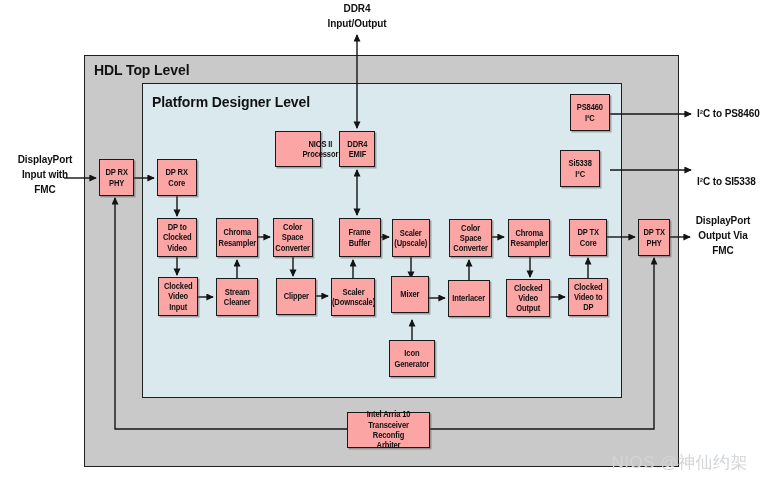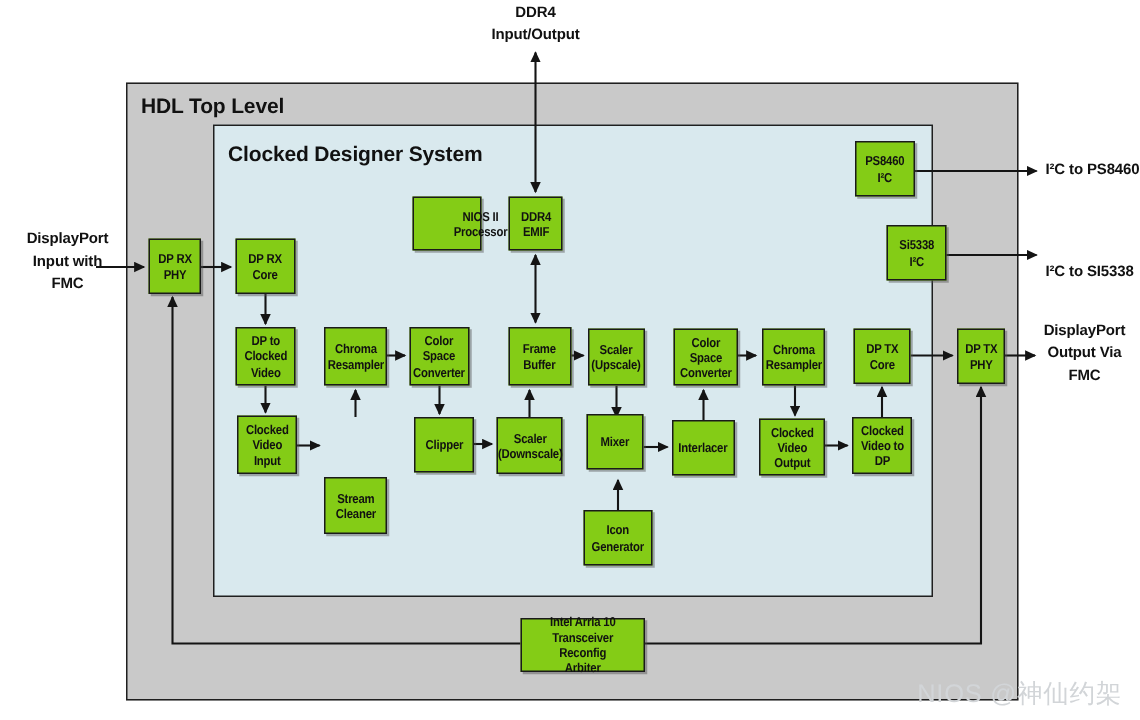--- a/index.html
+++ b/index.html
@@ -17,21 +17,21 @@
     left:142px;top:83px;width:480px;height:315px;
     background:#d9e9ee;border:1.2px solid #1f1f1f;
   }
   .region-title{
     position:absolute;left:9px;top:6px;
     font-size:14px;font-weight:bold;white-space:nowrap;letter-spacing:-0.1px;
   }
   .pds .region-title{top:10px;}
   .node{
     position:absolute;box-sizing:border-box;
-    background:#84cc16;border:1.1px solid #1a1a1a;
+    background:#fca5a5;border:1.1px solid #1a1a1a;
     box-shadow:1.5px 1.5px 0 rgba(80,80,80,0.45);
     display:flex;align-items:center;justify-content:center;
     text-align:center;z-index:3;
   }
   .node > span{
     display:inline-block;transform:scaleX(0.88);transform-origin:center;
     font-size:8.6px;font-weight:bold;line-height:1.2;
     white-space:pre-line;letter-spacing:-0.15px;
   }
   .ext-label{
@@ -50,21 +50,21 @@
 </style>
 </head>
 <body>
 
 <div class="canvas">
 
   <div class="region hdl">
     <div class="region-title">HDL Top Level</div>
   </div>
   <div class="region pds">
-    <div class="region-title">Clocked Designer System</div>
+    <div class="region-title">Platform Designer Level</div>
   </div>
 
   <svg class="wires" width="760" height="480" viewBox="0 0 760 480">
     <defs>
       <marker id="ah" markerWidth="9" markerHeight="8" refX="6.6" refY="3.5" orient="auto-start-reverse" markerUnits="userSpaceOnUse">
         <path d="M0,0 L7.5,3.5 L0,7 Z" fill="#141414"></path>
       </marker>
     </defs>
 
     <line x1="64" y1="178" x2="96" y2="178" marker-end="url(#ah)"></line>
@@ -124,21 +124,21 @@
 Processor</span>
     </div>
   <div class="node" style="left:339px;top:131px;width:36px;height:36px;">
     <span>DDR4
 EMIF</span>
     </div>
   <div class="node" style="left:570px;top:94px;width:40px;height:37px;">
     <span>PS8460
 I²C</span>
     </div>
-  <div class="node" style="left:591px;top:150px;width:40px;height:37px;">
+  <div class="node" style="left:560px;top:150px;width:40px;height:37px;">
     <span>Si5338
 I²C</span>
     </div>
 
   <div class="node" style="left:157px;top:218px;width:40px;height:39px;">
     <span>DP to
 Clocked
 Video</span>
     </div>
   <div class="node" style="left:216px;top:218px;width:42px;height:39px;">
@@ -174,21 +174,21 @@
   <div class="node" style="left:638px;top:219px;width:32px;height:37px;">
     <span>DP TX
 PHY</span>
     </div>
 
   <div class="node" style="left:158px;top:277px;width:40px;height:39px;">
     <span>Clocked
 Video
 Input</span>
     </div>
-  <div class="node" style="left:216px;top:278px;width:42px;height:38px;margin-top:40px;">
+  <div class="node" style="left:216px;top:278px;width:42px;height:38px;">
     <span>Stream
 Cleaner</span>
     </div>
   <div class="node" style="left:276px;top:278px;width:40px;height:37px;">
     <span>Clipper</span>
     </div>
   <div class="node" style="left:331px;top:278px;width:44px;height:38px;">
     <span>Scaler
 (Downscale)</span>
     </div>

